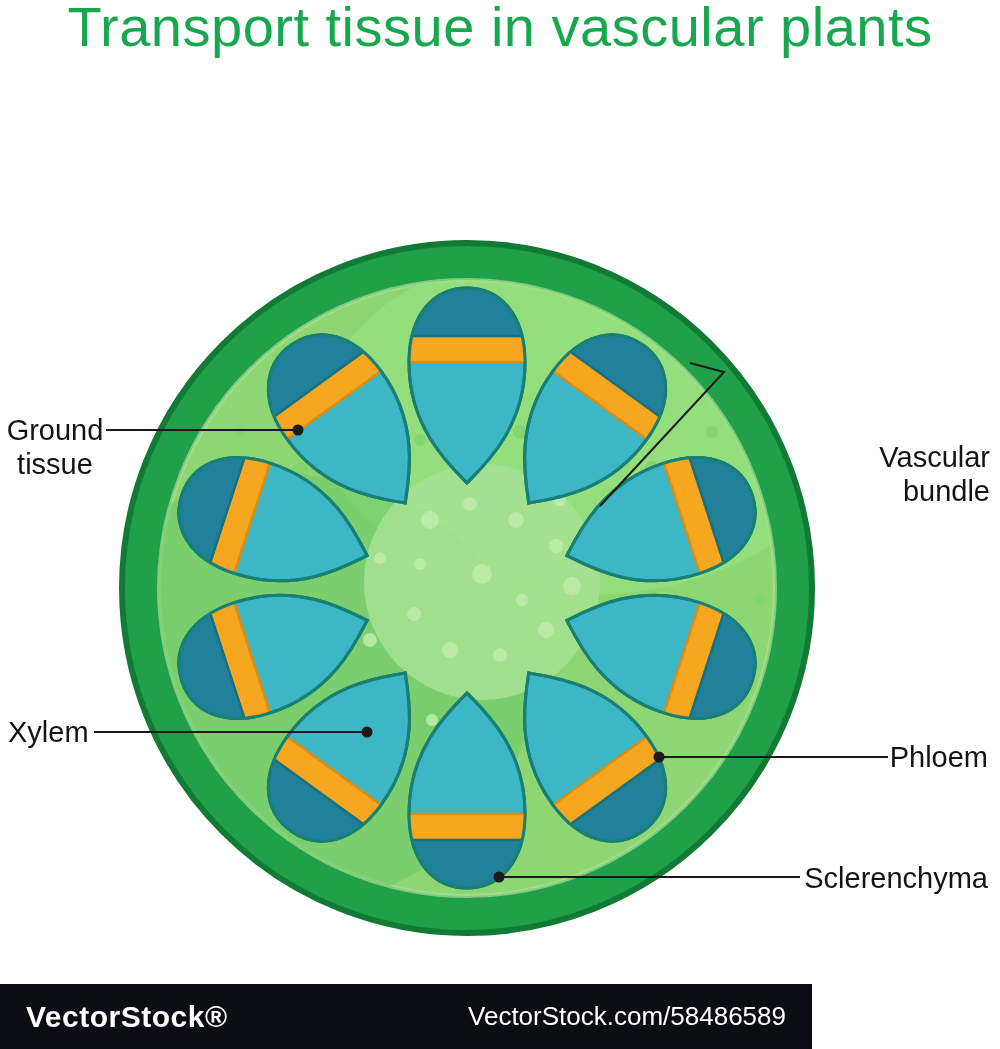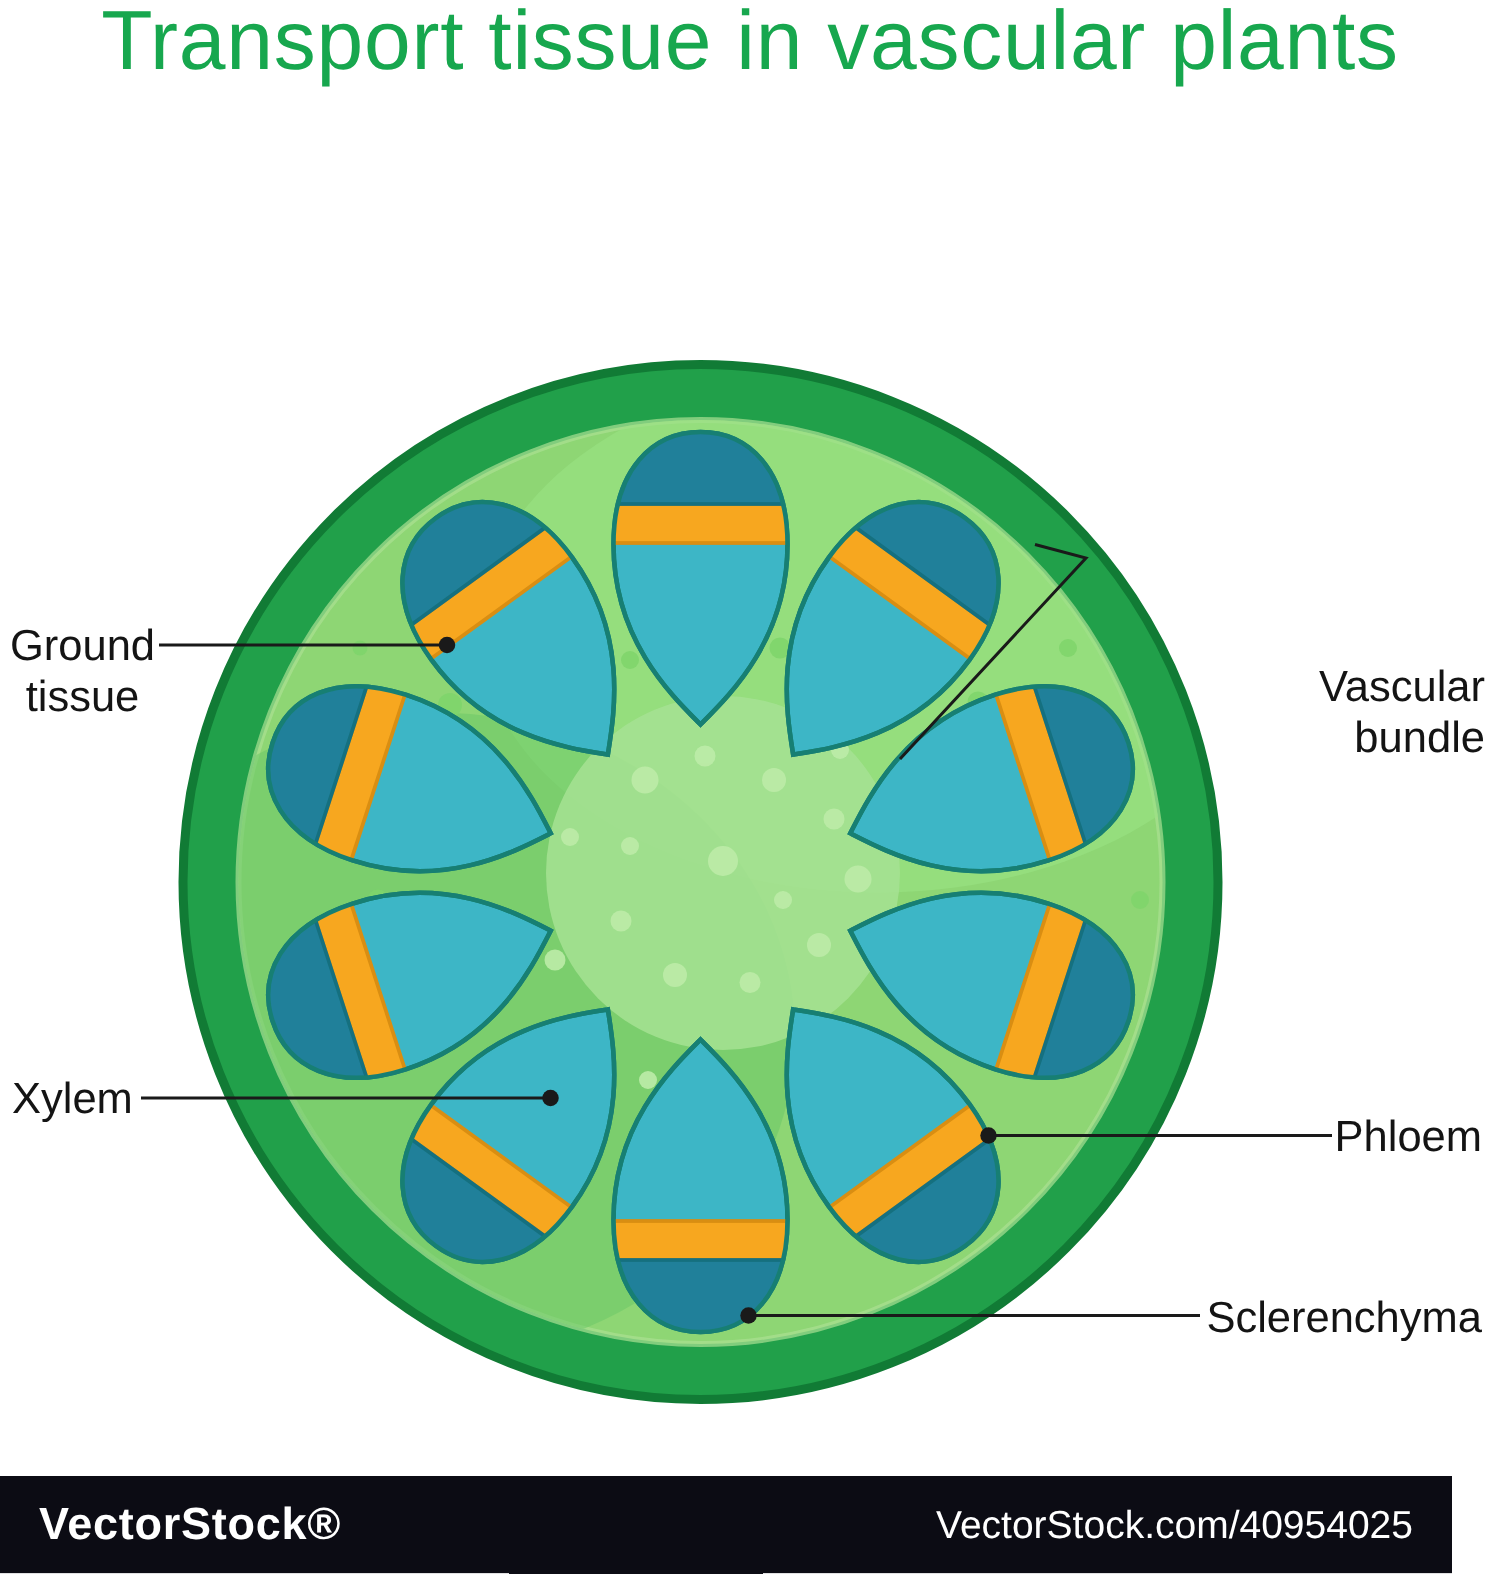--- a/index.html
+++ b/index.html
@@ -5,21 +5,21 @@
   html,body{margin:0;padding:0;background:#ffffff;}
   body{font-family:"Liberation Sans", sans-serif;}
   .page{position:relative;width:1000px;height:1049px;background:#ffffff;overflow:hidden;}
   .title{
     position:absolute;top:-6px;left:0;width:100%;
     text-align:center;font-size:56px;font-weight:500;
     color:#17a74e;letter-spacing:0.5px;white-space:nowrap;
   }
   .diagram{position:absolute;top:0;left:0;}
   .footer{
-    position:absolute;left:0;bottom:0;width:968px;height:65px;
+    position:absolute;left:0;bottom:0;width:812px;height:65px;
     background:#0c0c14;display:flex;align-items:center;justify-content:space-between;
     box-sizing:border-box;padding:16px 26px;
   }
   .footer .brand{color:#ffffff;font-size:30px;font-weight:bold;letter-spacing:0.5px;}
   .footer .credit{color:#ffffff;font-size:26px;font-weight:400;}
   svg text{font-family:"Liberation Sans", sans-serif;}
 </style>
 </head>
 <body>
 
@@ -133,16 +133,16 @@
       <text x="8" y="742" text-anchor="start">Xylem</text>
 
       <text x="988" y="767" text-anchor="end">Phloem</text>
 
       <text x="988" y="888" text-anchor="end">Sclerenchyma</text>
     </g>
   </svg>
 
   <div class="footer">
     <span class="brand">VectorStock®</span>
-    <span class="credit">VectorStock.com/40954025</span>
+    <span class="credit">VectorStock.com/58486589</span>
   </div>
 
 </div>
 
 </body></html>

